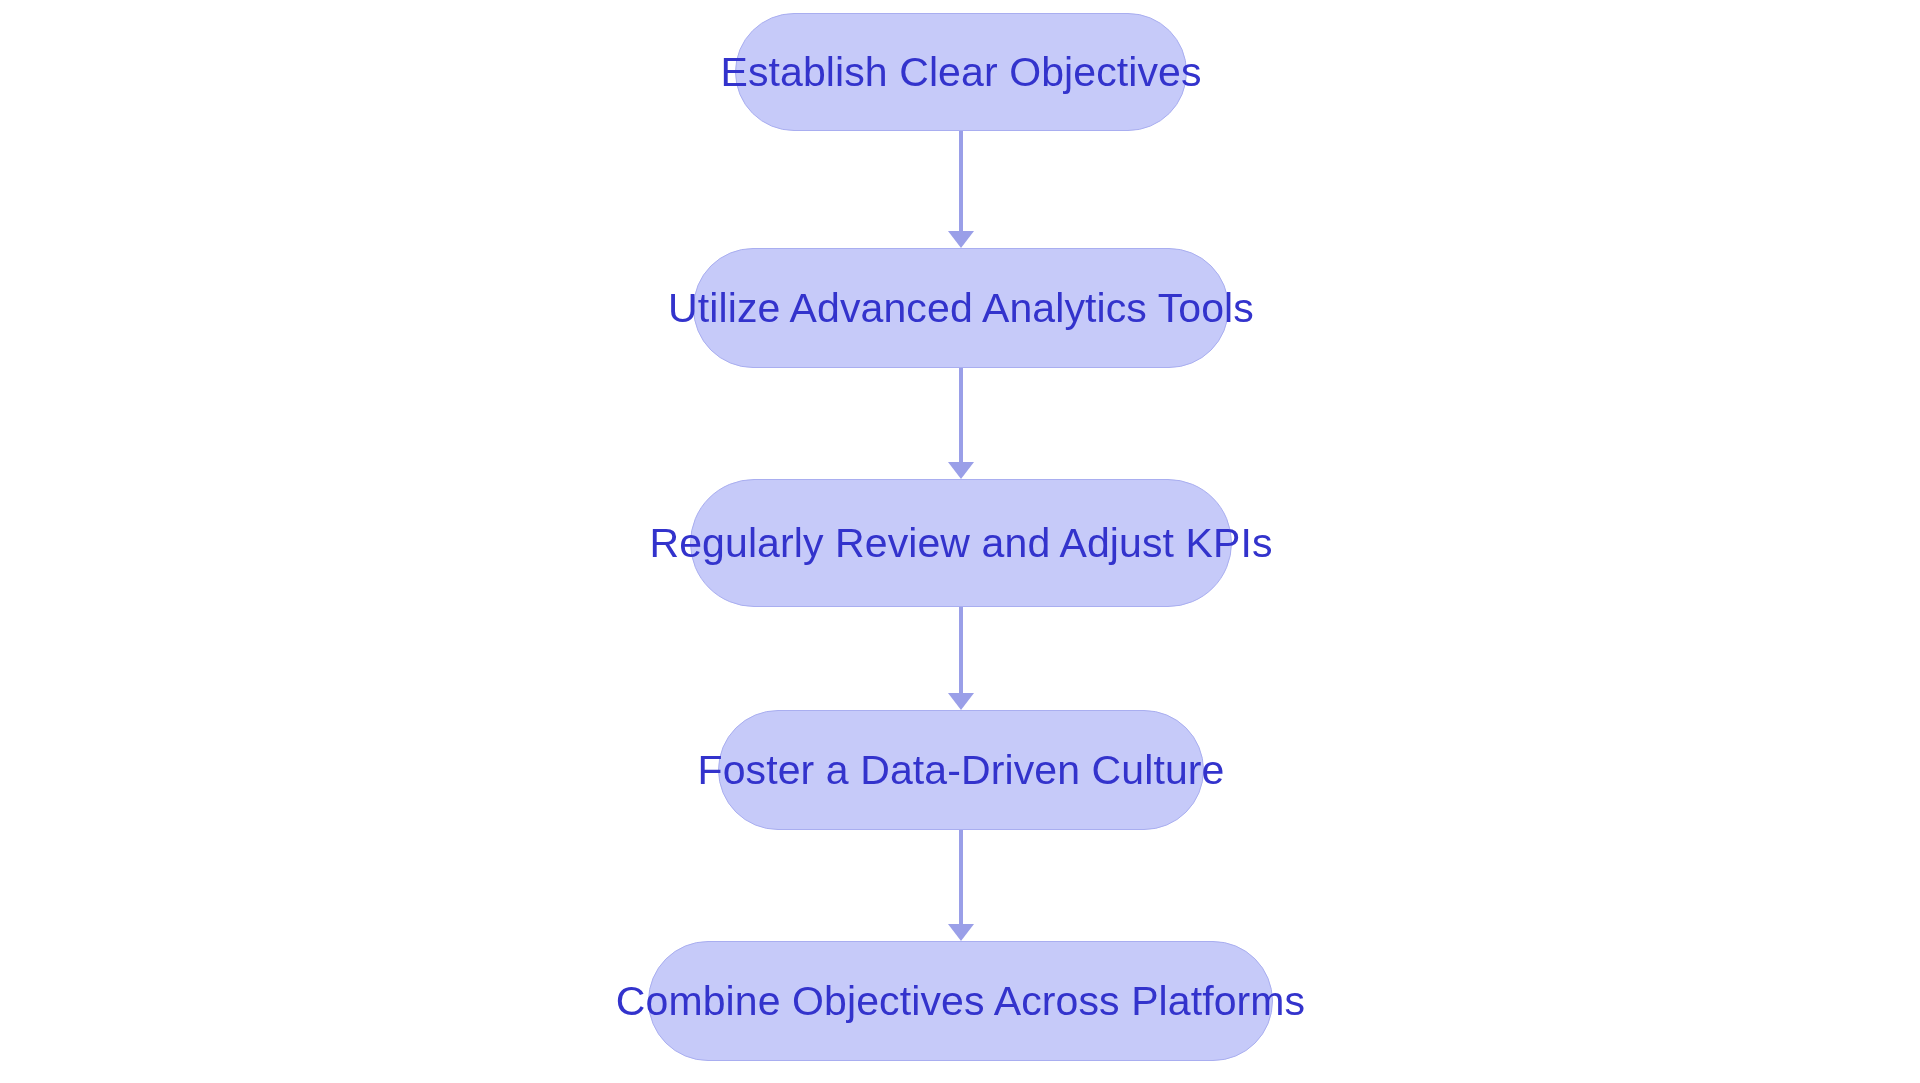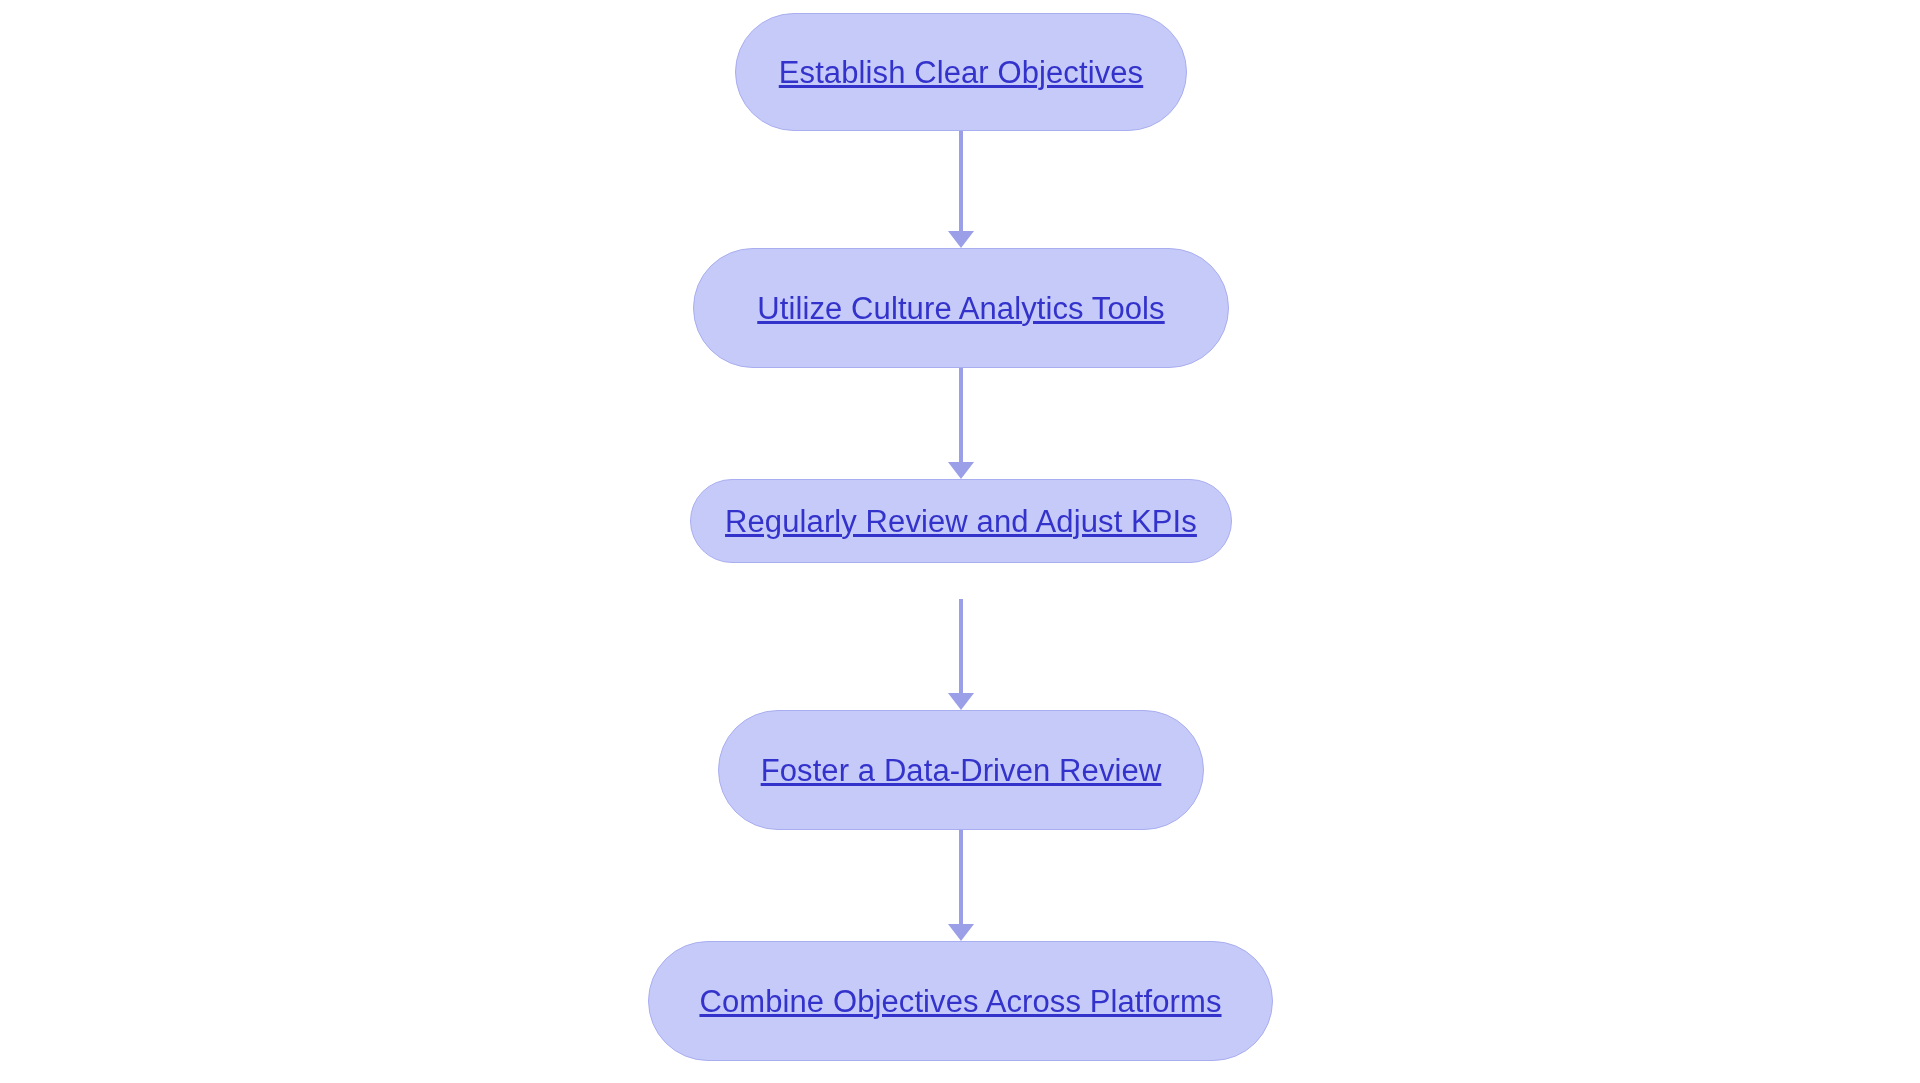--- a/index.html
+++ b/index.html
@@ -34,23 +34,22 @@
     color: #3333cc;
     font-family: "Liberation Sans", sans-serif;
     font-weight: 400;
     letter-spacing: 0.1px;
     white-space: nowrap;
     user-select: none;
   }
 
   .flow-node-label {
     color: #3333cc;
-    font-size: 31px;
+    font-size: 41px;
     line-height: 1;
-    text-decoration: underline;
   }
 
   
   .flow-connector {
     position: absolute;
     display: flex;
     flex-direction: column;
     align-items: center;
   }
   .connector-shaft {
@@ -84,24 +83,24 @@
       <div class="connector-head" style="border-top-color: rgb(154, 159, 232);"></div>
     </div>
     <div class="flow-connector" style="left: 948px; top: 830px; width: 26px; height: 111px;">
       <div class="connector-shaft" style="background: rgb(154, 159, 232);"></div>
       <div class="connector-head" style="border-top-color: rgb(154, 159, 232);"></div>
     </div>
     <div class="flow-node" style="left: 735px; top: 13px; width: 452px; height: 118px; background: rgb(198, 202, 249); border-color: rgb(169, 174, 240);">
       <span class="flow-node-label" style="color: rgb(51, 51, 204);">Establish Clear Objectives</span>
     </div>
     <div class="flow-node" style="left: 693px; top: 248px; width: 536px; height: 120px; background: rgb(198, 202, 249); border-color: rgb(169, 174, 240);">
-      <span class="flow-node-label" style="color: rgb(51, 51, 204);">Utilize Culture Analytics Tools</span>
+      <span class="flow-node-label" style="color: rgb(51, 51, 204);">Utilize Advanced Analytics Tools</span>
     </div>
-    <div class="flow-node" style="left: 690px; top: 479px; width: 542px; height: 84px; background: rgb(198, 202, 249); border-color: rgb(169, 174, 240);">
+    <div class="flow-node" style="left: 690px; top: 479px; width: 542px; height: 128px; background: rgb(198, 202, 249); border-color: rgb(169, 174, 240);">
       <span class="flow-node-label" style="color: rgb(51, 51, 204);">Regularly Review and Adjust KPIs</span>
     </div>
     <div class="flow-node" style="left: 718px; top: 710px; width: 486px; height: 120px; background: rgb(198, 202, 249); border-color: rgb(169, 174, 240);">
-      <span class="flow-node-label" style="color: rgb(51, 51, 204);">Foster a Data-Driven Review</span>
+      <span class="flow-node-label" style="color: rgb(51, 51, 204);">Foster a Data-Driven Culture</span>
     </div>
     <div class="flow-node" style="left: 648px; top: 941px; width: 625px; height: 120px; background: rgb(198, 202, 249); border-color: rgb(169, 174, 240);">
       <span class="flow-node-label" style="color: rgb(51, 51, 204);">Combine Objectives Across Platforms</span>
     </div>
   </div>
 
 </body></html>

